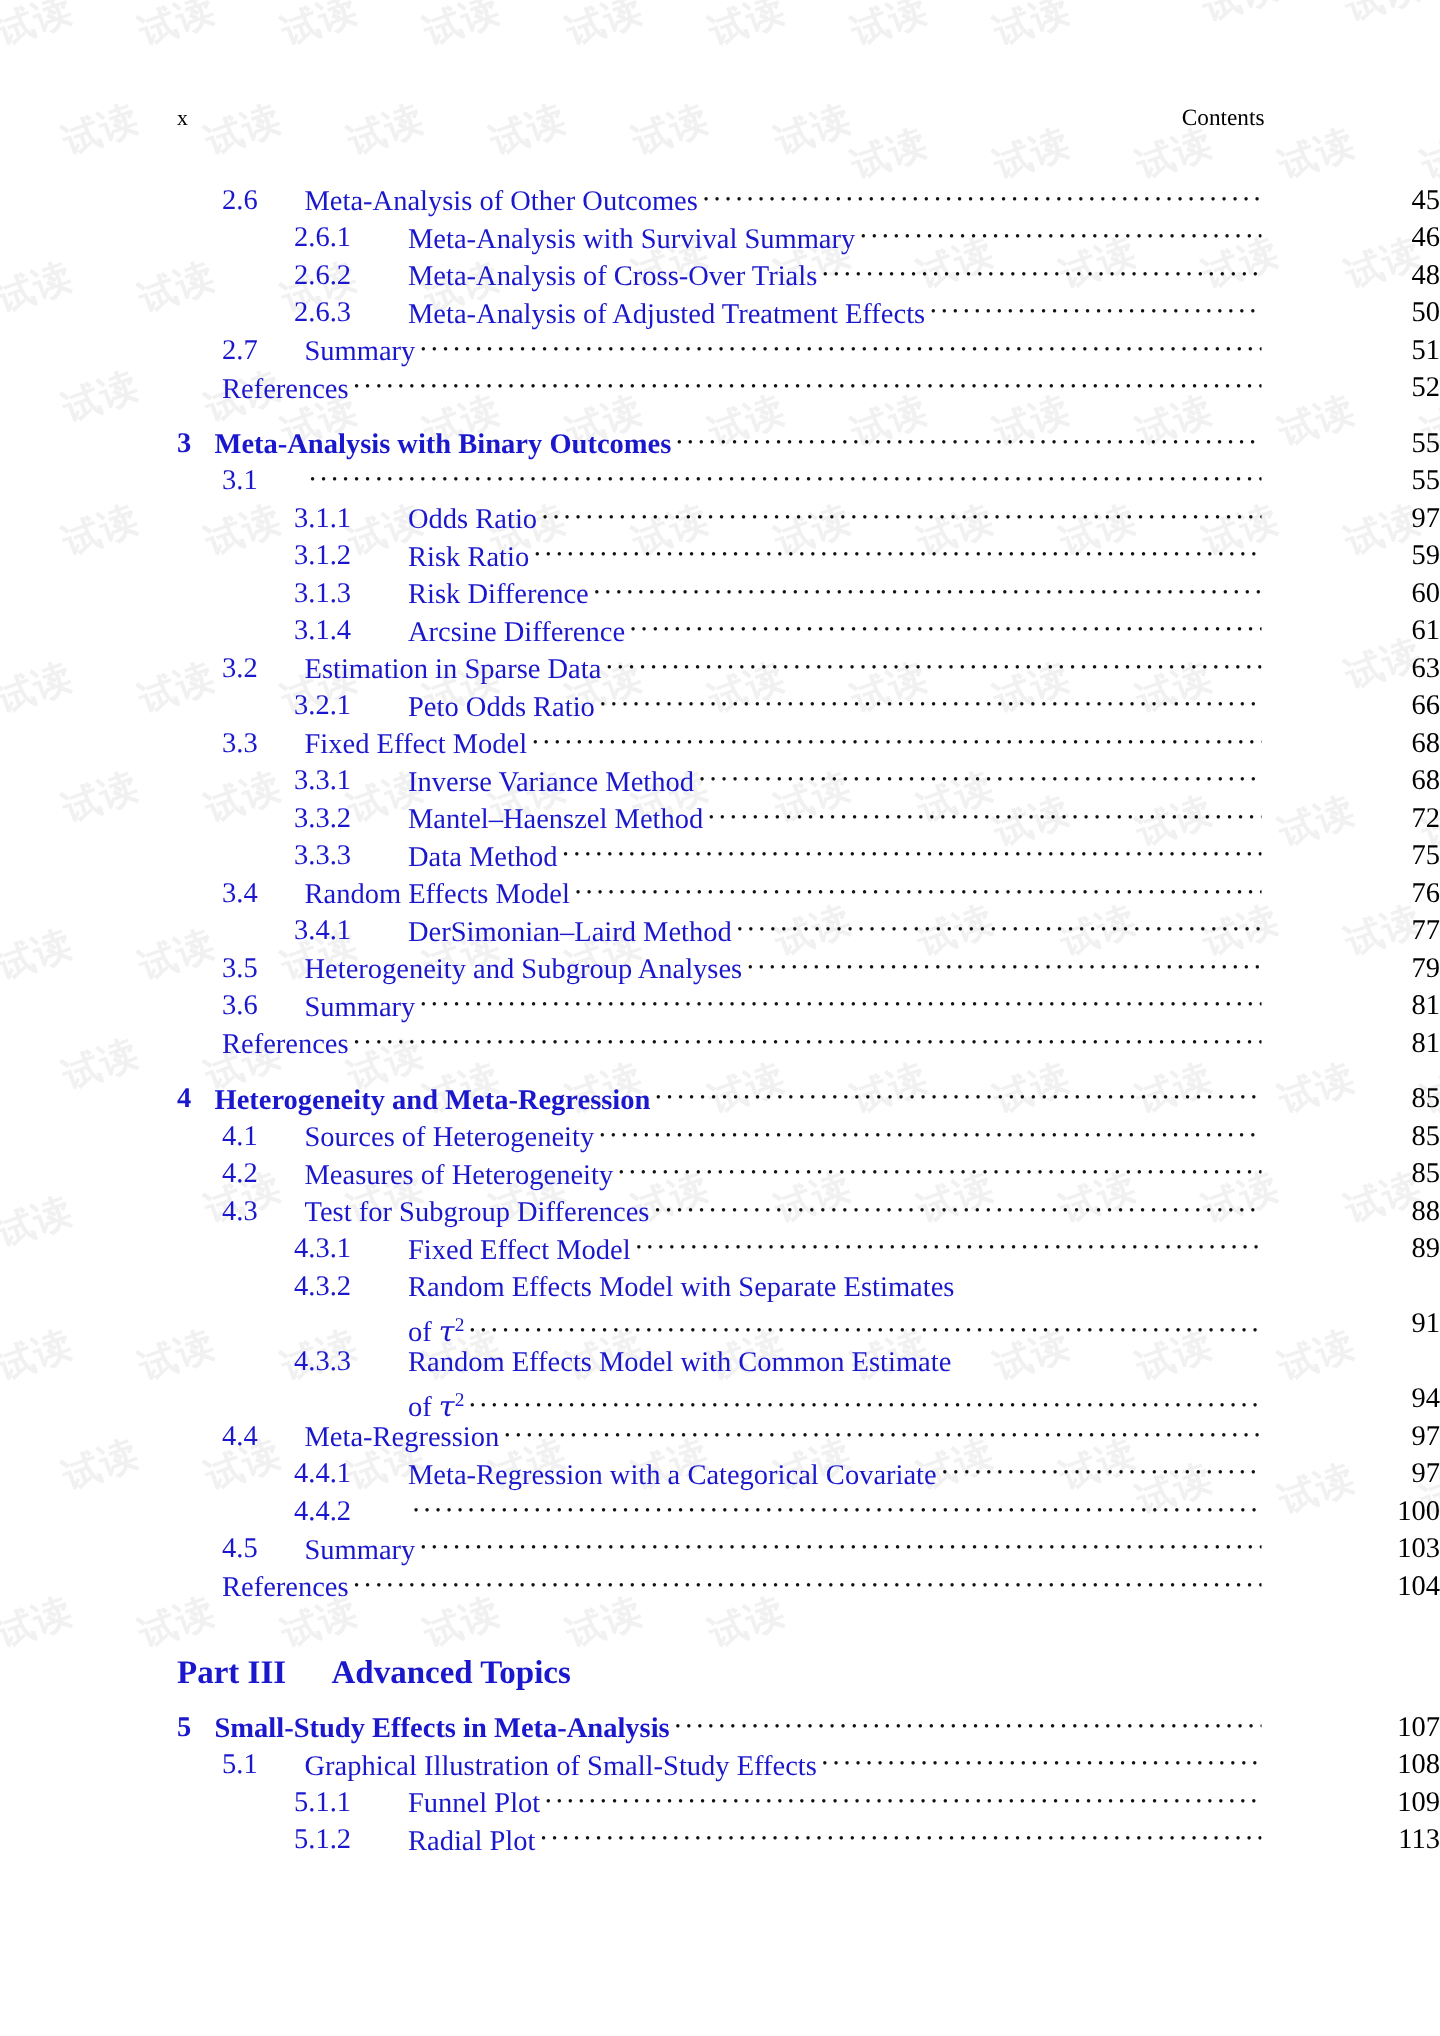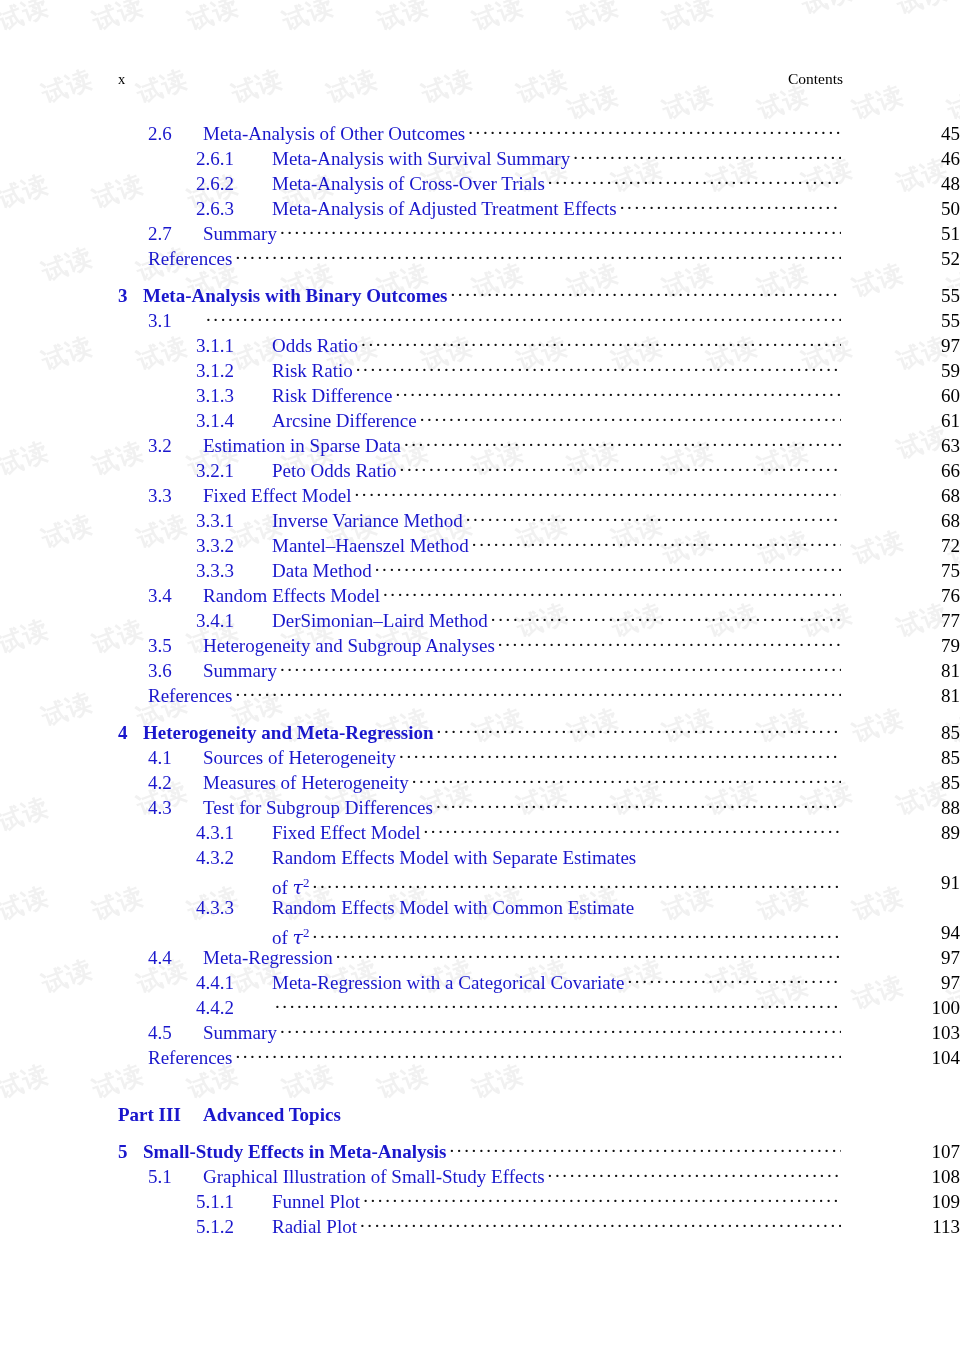--- a/index.html
+++ b/index.html
@@ -138,26 +138,26 @@
     font-size: 19px;
     font-family: "Liberation Serif", "DejaVu Serif", serif;
   }
   .nodots .leader { visibility: hidden; }
 
   .part {
     position: relative;
     height: 25px;
     line-height: 25px;
     color: #1a17cc;
-    font-size: 19px;
+    font-size: 22px;
     font-weight: 700;
     white-space: nowrap;
   }
   .part .part-label { position: absolute; left: 118px; top: 0; }
-  .part .part-title { position: absolute; left: 203px; top: 0; }
+  .part .part-title { position: absolute; left: 221px; top: 0; }
 
   .math-tau {
     font-style: italic;
     font-family: "DejaVu Serif", serif;
   }
   .sup { font-size: 0.68em; vertical-align: super; font-style: normal; }
 </style>
 </head>
 <body>
 

